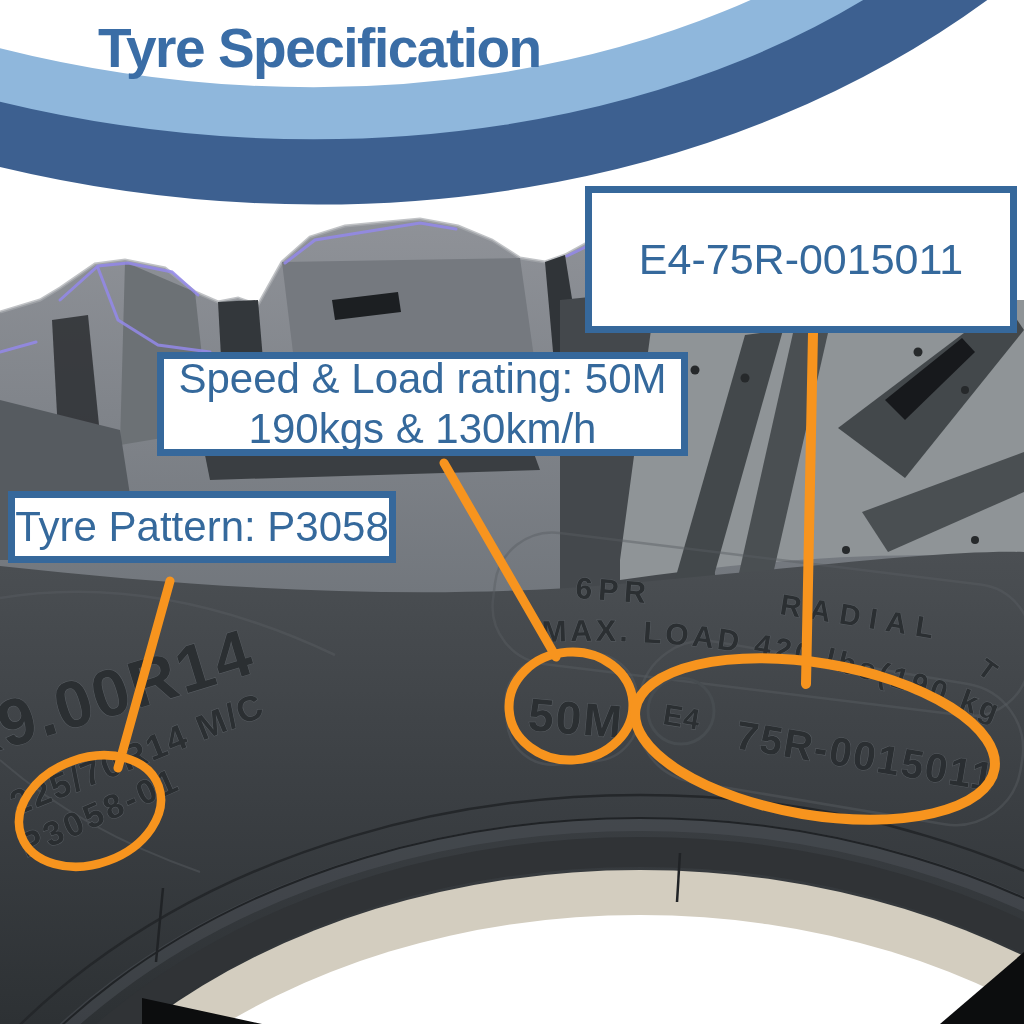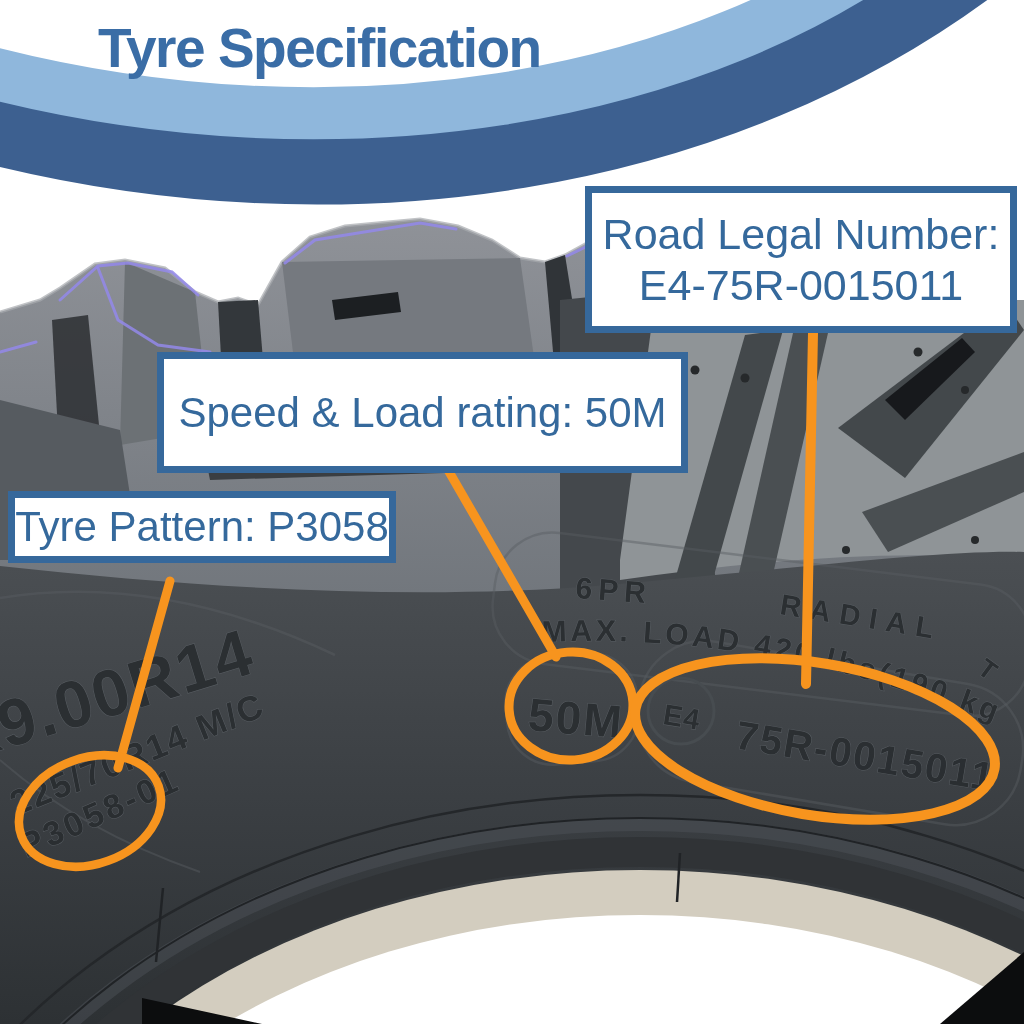--- a/index.html
+++ b/index.html
@@ -9,21 +9,21 @@
   .page-title{position:absolute;left:98px;top:16px;z-index:3;
               font-size:55px;font-weight:bold;letter-spacing:-1.5px;
               color:var(--accent_blue);}
   .callout{position:absolute;z-index:3;box-sizing:border-box;
            background:#fff;border:7px solid var(--box_border);
            color:var(--box_text);text-align:center;
            display:flex;flex-direction:column;justify-content:center;
            line-height:1.18;}
   .callout .ln{white-space:nowrap;}
   .box-road{left:585px;top:186px;width:432px;height:147px;font-size:43px;}
-  .box-speed{left:157px;top:352px;width:531px;height:121px;font-size:42px;}
+  .box-speed{left:157px;top:352px;width:531px;height:104px;font-size:42px;}
   .box-pattern{left:8px;top:491px;width:388px;height:72px;font-size:42px;}
   .emb{font-family:"Liberation Sans",sans-serif;font-weight:bold;
        fill:#2a2e31;stroke:#595e63;stroke-width:1;paint-order:stroke;opacity:.95;}
   .orange{stroke:var(--orange);fill:none;stroke-linecap:round;}
   .faint{fill:none;stroke:#585d62;opacity:.45;}
   .purple{fill:none;stroke:#9388ea;stroke-width:3;opacity:.85;stroke-linecap:round;}
 </style>
 </head>
 <body>
 
@@ -143,25 +143,25 @@
       <path class="orange" d="M444,463 L556,657" stroke-width="9"></path>
       <ellipse class="orange" cx="571" cy="706" rx="62" ry="54" stroke-width="9" transform="rotate(-4 571 706)"></ellipse>
       <path class="orange" d="M813,333 L806,684" stroke-width="10"></path>
       <ellipse class="orange" cx="815" cy="739" rx="182" ry="76" stroke-width="10" transform="rotate(9.5 815 739)"></ellipse>
     </g>
   </svg>
 
   <div class="page-title">Tyre Specification</div>
 
   <div class="callout box-road">
-    <div class="ln">Road Legal Number:</div>
     <div class="ln">E4-75R-0015011</div>
   </div>
 
   <div class="callout box-speed">
     <div class="ln">Speed &amp; Load rating: 50M</div>
+    <div class="ln">190kgs &amp; 130km/h</div>
   </div>
 
   <div class="callout box-pattern">
     <div class="ln">Tyre Pattern: P3058</div>
   </div>
 
 </div>
 
 </body></html>

